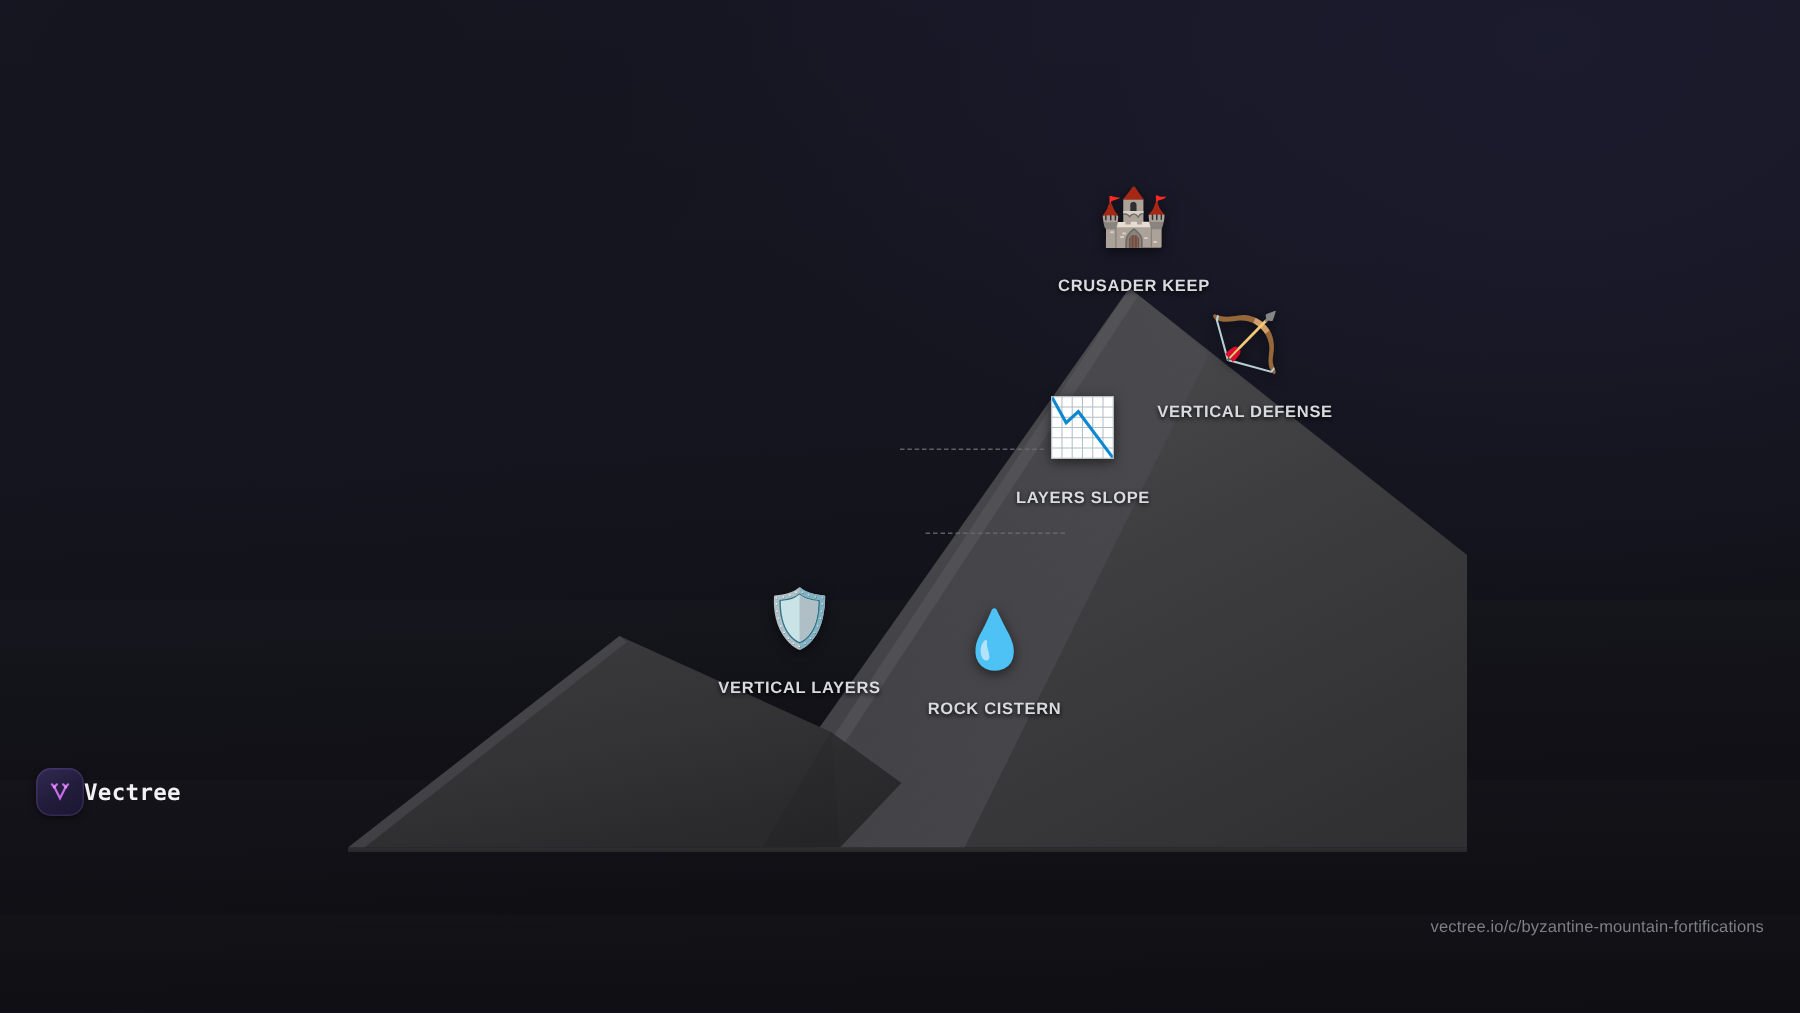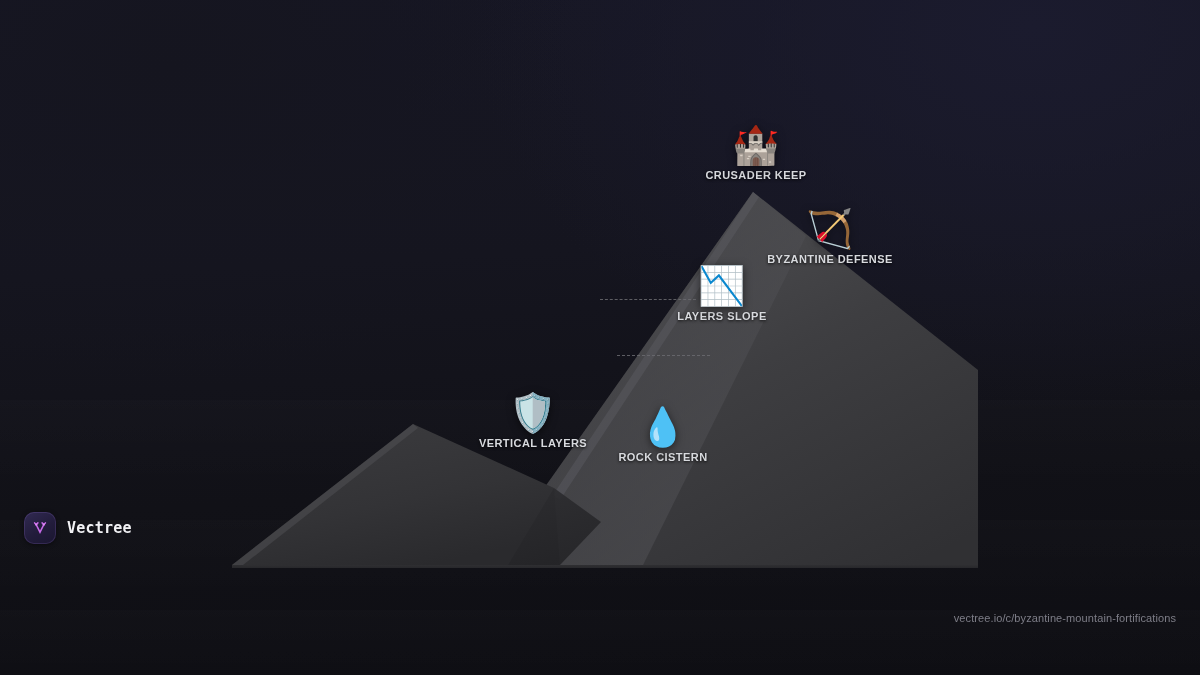--- a/index.html
+++ b/index.html
@@ -45,33 +45,33 @@
     align-items:center;
     transform:translate(-50%, 0);
     user-select:none;
   }
   .node .glyph {
     font-size:38px; line-height:42px;
     text-align:center;
     filter:drop-shadow(0 2px 4px rgba(0,0,0,.55));
   }
   .node .caption {
-    margin-top:3px;
+    margin-top:19px;
     font-size:11px;
     font-weight:bold;
     letter-spacing:.45px;
     color:#d8dade;
     white-space:nowrap;
     text-shadow:0 1px 3px rgba(0,0,0,.85);
   }
 
   
   #brand {
     position:absolute; left:24px; top:512px;
-    display:flex; align-items:center; gap:11px;
+    display:flex; align-items:center; 
   }
   #brand-mark {
     width:32px; height:32px; border-radius:10px;
     background:linear-gradient(150deg, #312a52 0%, #221c3b 55%, #1a1630 100%);
     box-shadow:inset 0 0 0 1px rgba(160,120,230,.18), 0 1px 4px rgba(0,0,0,.5);
     display:flex; align-items:center; justify-content:center;
   }
   #brand-name {
     font-family:"DejaVu Sans Mono", monospace;
     font-size:15px; font-weight:bold;
@@ -152,21 +152,21 @@
   <div class="contour" style="left:600px; top:299px; width:96px;"></div>
   <div class="contour" style="left:617px; top:355px; width:93px;"></div>
 
   <div class="node" style="left:756px; top:124px;">
     <div class="glyph">🏰</div>
     <div class="caption">CRUSADER KEEP</div>
   </div>
 
   <div class="node" style="left:830px; top:208px;">
     <div class="glyph">🏹</div>
-    <div class="caption">BYZANTINE DEFENSE</div>
+    <div class="caption">VERTICAL DEFENSE</div>
   </div>
 
   <div class="node" style="left:722px; top:265px;">
     <div class="glyph">📉</div>
     <div class="caption">LAYERS SLOPE</div>
   </div>
 
   <div class="node" style="left:533px; top:392px;">
     <div class="glyph">🛡️</div>
     <div class="caption">VERTICAL LAYERS</div>

